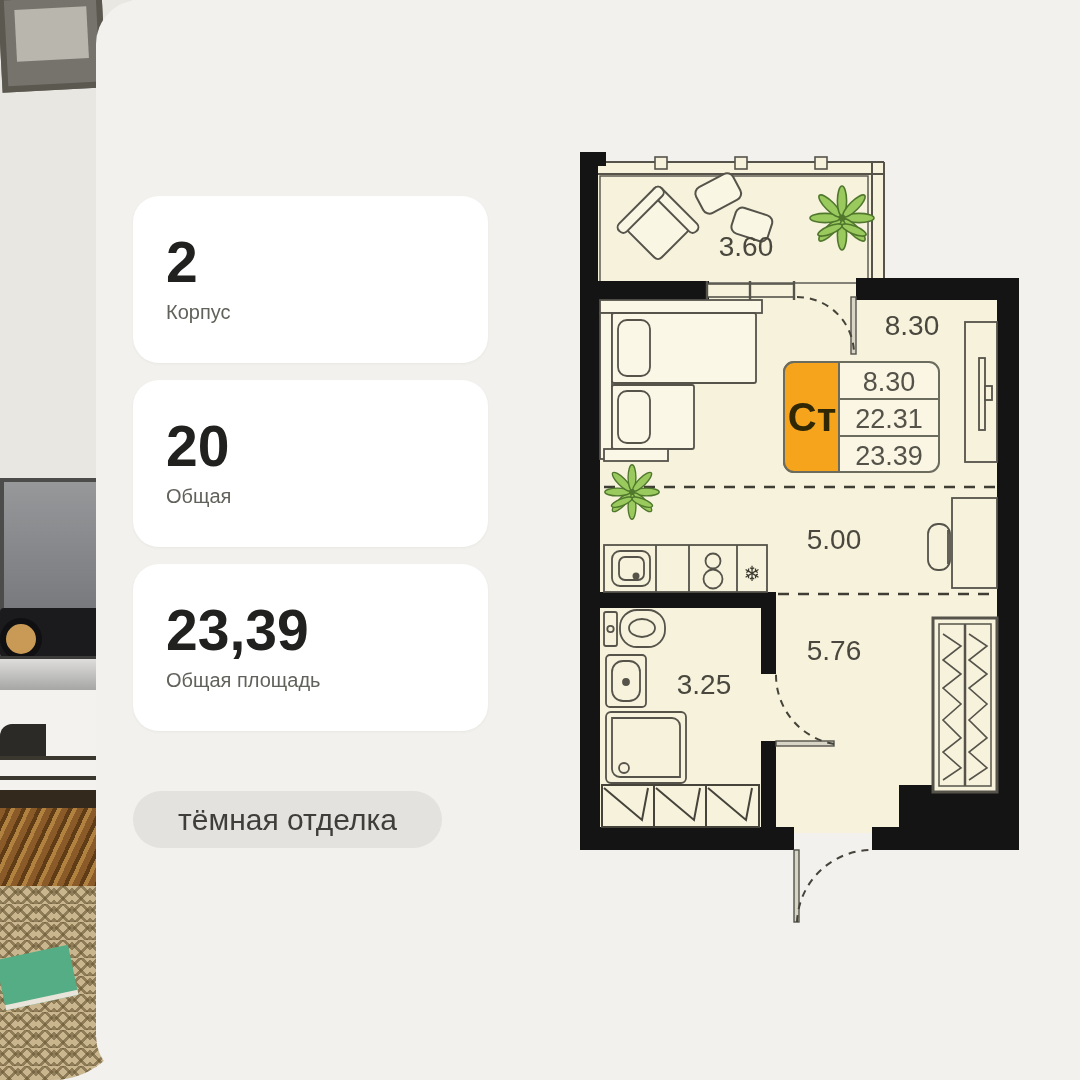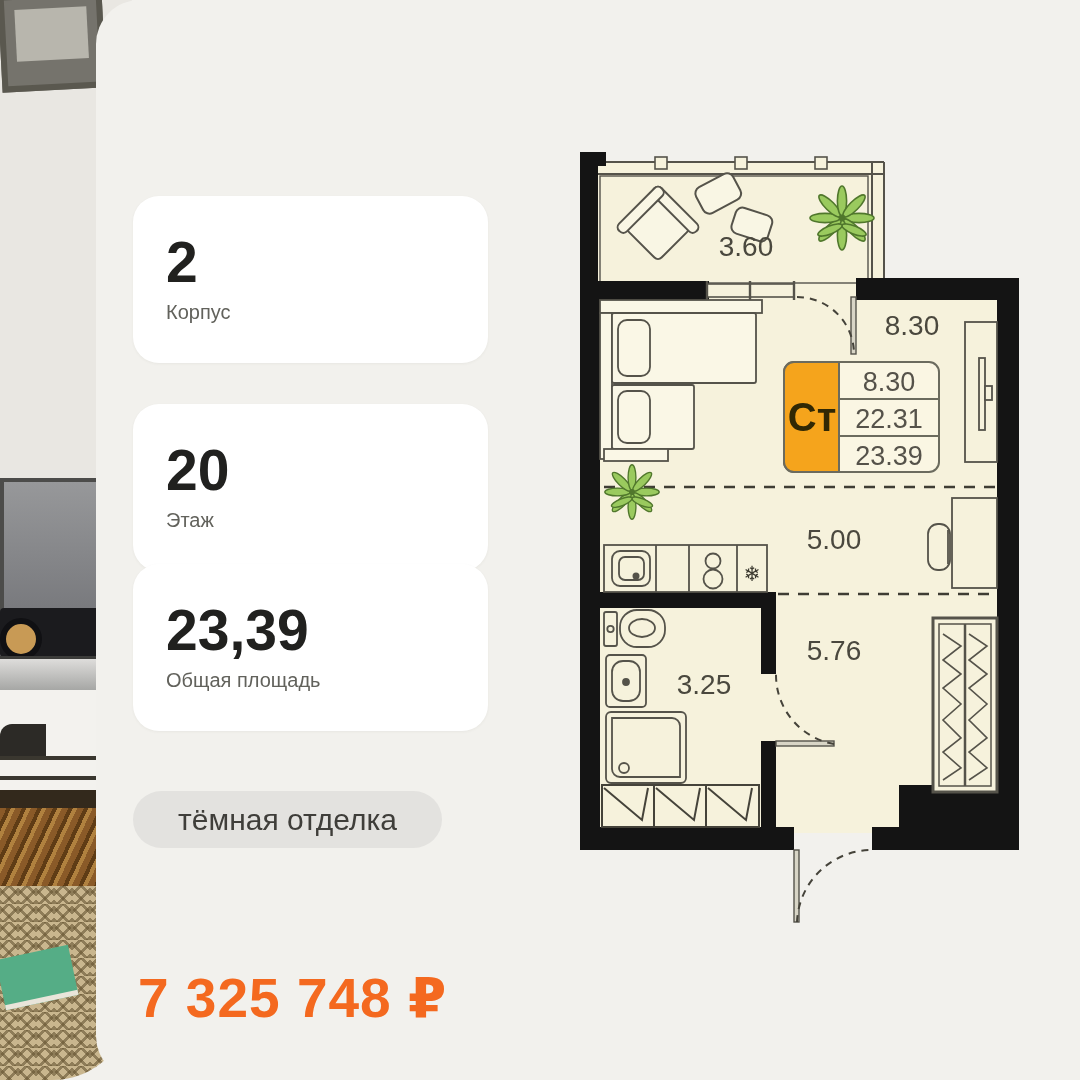--- a/index.html
+++ b/index.html
@@ -39,21 +39,21 @@
   
   .panel{position:absolute;left:96px;top:0;width:984px;height:1080px;
     background:#f2f1ed;border-radius:44px 0 0 44px;}
   .title{position:absolute;left:37px;top:82px;font-size:41px;line-height:48px;
     font-weight:700;color:#3d3d3a;letter-spacing:.5px;}
   .card{position:absolute;left:37px;width:355px;height:167px;background:#ffffff;
     border-radius:26px;box-shadow:0 1px 3px rgba(60,55,40,.05);}
   .card .v{position:absolute;left:33px;top:38px;font-size:57px;font-weight:700;
     color:#21211f;line-height:1;}
   .card .l{position:absolute;left:33px;top:105px;font-size:20px;color:#62625c;}
-  .c1{top:196px;} .c2{top:380px;margin-top:24px;} .c3{top:564px;}
+  .c1{top:196px;} .c2{top:380px;} .c3{top:564px;}
   .badge{position:absolute;left:37px;top:781px;width:309px;height:57px;
     background:#e3e2df;border-radius:29px;display:flex;align-items:center;justify-content:center;
     font-size:30px;color:#3f3e3a;margin-top:10px;}
   .price{position:absolute;left:42px;top:966px;font-size:55px;font-weight:700;
     color:#f4691f;letter-spacing:1px;}
   .plan{position:absolute;left:480px;top:148px;width:450px;height:810px;}
   .plan text{font-family:"Liberation Sans","DejaVu Sans",sans-serif;}
 </style>
 </head>
 <body>
@@ -78,32 +78,31 @@
 
 <div class="panel">
 
 
   <div class="card c1">
     <div class="v">2</div>
     <div class="l">Корпус</div>
   </div>
   <div class="card c2">
     <div class="v">20</div>
-    <div class="l">Этаж</div>
+    <div class="l">Общая</div>
   </div>
   <div class="card c3">
     <div class="v">23,39</div>
     <div class="l">Общая площадь</div>
   </div>
 
   <div class="badge">
     <span>тёмная отделка</span>
   </div>
 
-  <div class="price">7 325 748 ₽</div>
 
   <svg class="plan" viewBox="0 0 450 810">
     <defs>
       <g id="plant">
         <g fill="#9aca5e" stroke="#50772c" stroke-width="1.6">
           <ellipse cx="17" cy="0" rx="15" ry="4.6"></ellipse>
           <ellipse cx="17" cy="0" rx="15" ry="4.6" transform="rotate(45)"></ellipse>
           <ellipse cx="17" cy="0" rx="15" ry="4.6" transform="rotate(90)"></ellipse>
           <ellipse cx="17" cy="0" rx="15" ry="4.6" transform="rotate(135)"></ellipse>
           <ellipse cx="17" cy="0" rx="15" ry="4.6" transform="rotate(180)"></ellipse>

